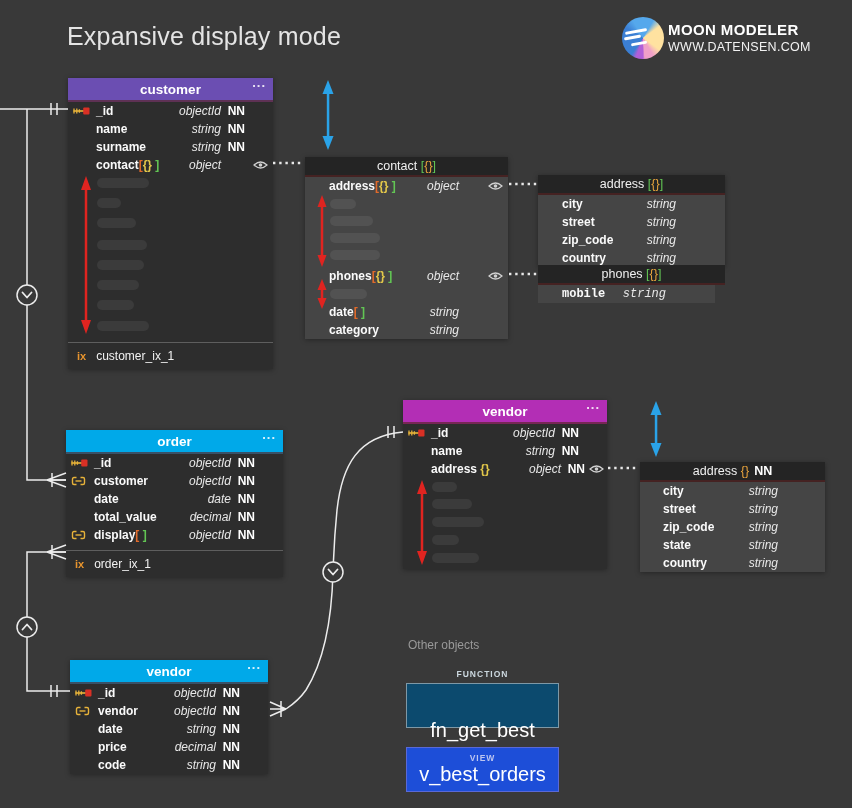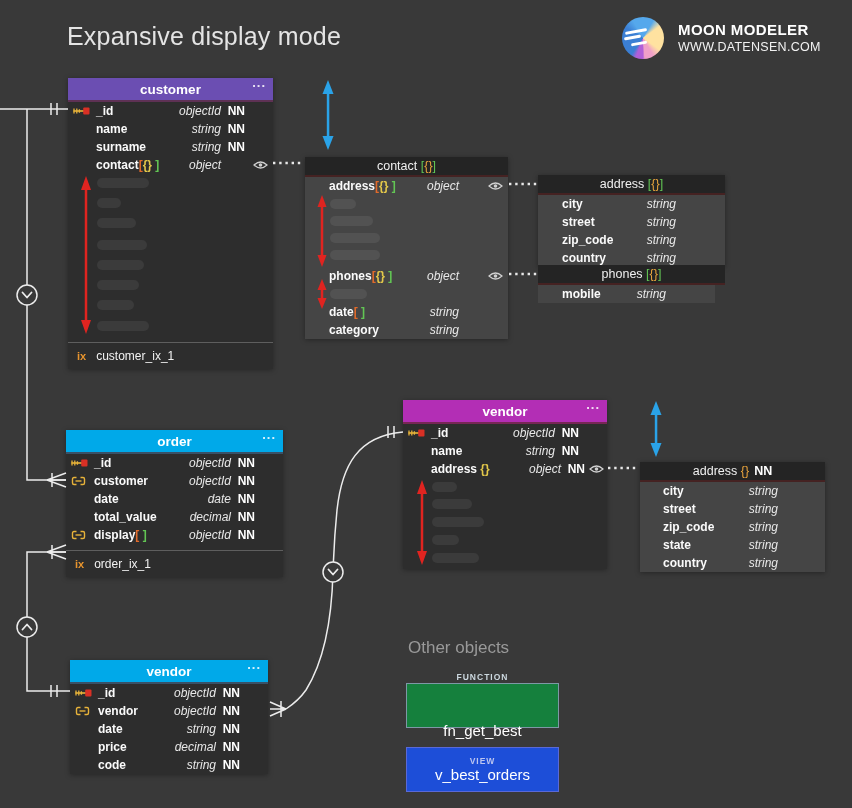--- a/index.html
+++ b/index.html
@@ -7,21 +7,21 @@
           font-family:"Liberation Sans",sans-serif;color:#f2f2f2;padding-left:8px;}
 
   .page-title{position:absolute;left:67px;top:22px;font-size:25px;color:#e4e4e4;letter-spacing:.2px;}
 
   
   .brand{position:absolute;left:622px;top:17px;display:flex;align-items:center;}
   .logo{width:42px;height:42px;border-radius:50%;position:relative;overflow:hidden;
         background:conic-gradient(from 0deg,#55a8ec 0 30deg,#ffe2a0 55deg 125deg,#f0a0c8 150deg 175deg,
                    #b05fd8 180deg 200deg,#3b7fd4 215deg 300deg,#55a8ec 330deg 360deg);}
   .logo .sw{position:absolute;background:#fff;height:2.5px;border-radius:2px;transform:rotate(-10deg);}
-  .brand-text{margin-left:14px;line-height:1.25;}
+  .brand-text{margin-left:4px;line-height:1.25;}
   .brand-name{font-size:15px;font-weight:700;color:#ffffff;letter-spacing:.4px;}
   .brand-site{font-size:12.5px;color:#f2f2f2;letter-spacing:.3px;}
 
   
   .tbl{position:absolute;font-size:12px;z-index:2;box-shadow:0 1px 5px rgba(0,0,0,.35);}
   .thead{height:22px;display:flex;align-items:center;justify-content:center;position:relative;
          font-weight:700;font-size:13.5px;color:#fff;border-bottom:2px solid rgba(88,34,34,.65);}
   .thead.nested{height:18px;background:#242424;font-weight:400;font-size:12.5px;color:#f0f0f0;}
   .menu-dots{position:absolute;right:7px;top:-3px;font-weight:700;letter-spacing:1px;font-size:13px;color:rgba(255,255,255,.85);}
   .tbody{background:#2d2d2d;position:relative;}
@@ -35,26 +35,26 @@
   .fnn{width:24px;text-align:right;font-weight:700;color:#ffffff;flex:none;}
   .eye{position:absolute;right:5px;top:50%;transform:translateY(-50%);display:flex;}
   .br-o{color:#e06a2b;font-weight:700;} .br-m{color:#e3c84a;font-weight:700;} .br-c{color:#62c554;font-weight:700;}
   .hbr-o{color:#62c554;} .hbr-m{color:#e8a33d;} .hbr-c{color:#62c554;} .hnn{font-weight:700;color:#fff;margin-left:5px;}
   .tfoot{background:#2d2d2d;border-top:1px solid #5e5e5e;height:26px;display:flex;align-items:center;padding-left:9px;}
   .ix{color:#e8952e;font-weight:700;font-size:11px;margin-right:10px;}
   .skel{position:absolute;height:10px;border-radius:5px;background:#3b3b3b;}
   .skel.light{background:#525252;}
 
   
-  .other-heading{position:absolute;left:408px;top:638px;font-size:17px;color:#999999;text-align:right;}
+  .other-heading{position:absolute;left:408px;top:638px;font-size:12px;color:#999999;text-align:right;}
   .obj-box{position:absolute;width:151px;height:43px;display:flex;flex-direction:column;
            align-items:center;justify-content:center;z-index:2;cursor:default;}
   .obj-kind{font-size:8.5px;font-weight:700;letter-spacing:1px;}
-  .obj-name{font-size:15px;color:#ffffff;margin-top:0;}
-  .fn-box{left:406px;top:683px;background:#15803d;border:1px solid #7e98a6;gap:40px;}
+  .obj-name{font-size:20px;color:#ffffff;margin-top:0;}
+  .fn-box{left:406px;top:683px;background:#0c4a6e;border:1px solid #7e98a6;gap:40px;}
   .fn-box .obj-kind{color:#ccd8df;}
   .view-box{left:406px;top:747px;background:#1d4ed8;border:1px solid #5a69d6;}
   .view-box .obj-kind{color:#bcc5f0;}
 
   svg.overlay{position:absolute;left:0;top:0;z-index:5;pointer-events:none;}
 </style>
 </head>
 <body>
 
 <div id="canvas">
@@ -198,21 +198,21 @@
     </div>
   </div>
 
   <div class="tbl" style="left:538px;top:265px;width:187px;box-shadow:none;">
     <div class="thead nested">
       <span>phones</span>
         <span class="hbr-o" style="white-space:pre;"> [</span>
         <span class="hbr-m">{}</span>
         <span class="hbr-c">]</span>
     </div>
-    <div class="tbody nested" style="width:177px;">
+    <div class="tbody nested" style="width:177px;font-family:Liberation Mono, monospace;">
       <div class="row nrow"><span class="fname">mobile</span><span class="ftype">string</span></div>
     </div>
   </div>
 
   <div class="tbl" style="left:66px;top:430px;width:217px;">
     <div class="thead" style="background:#00a9e9;">
       <span>order</span>
       <span class="menu-dots">...</span>
     </div>
     <div class="tbody">

